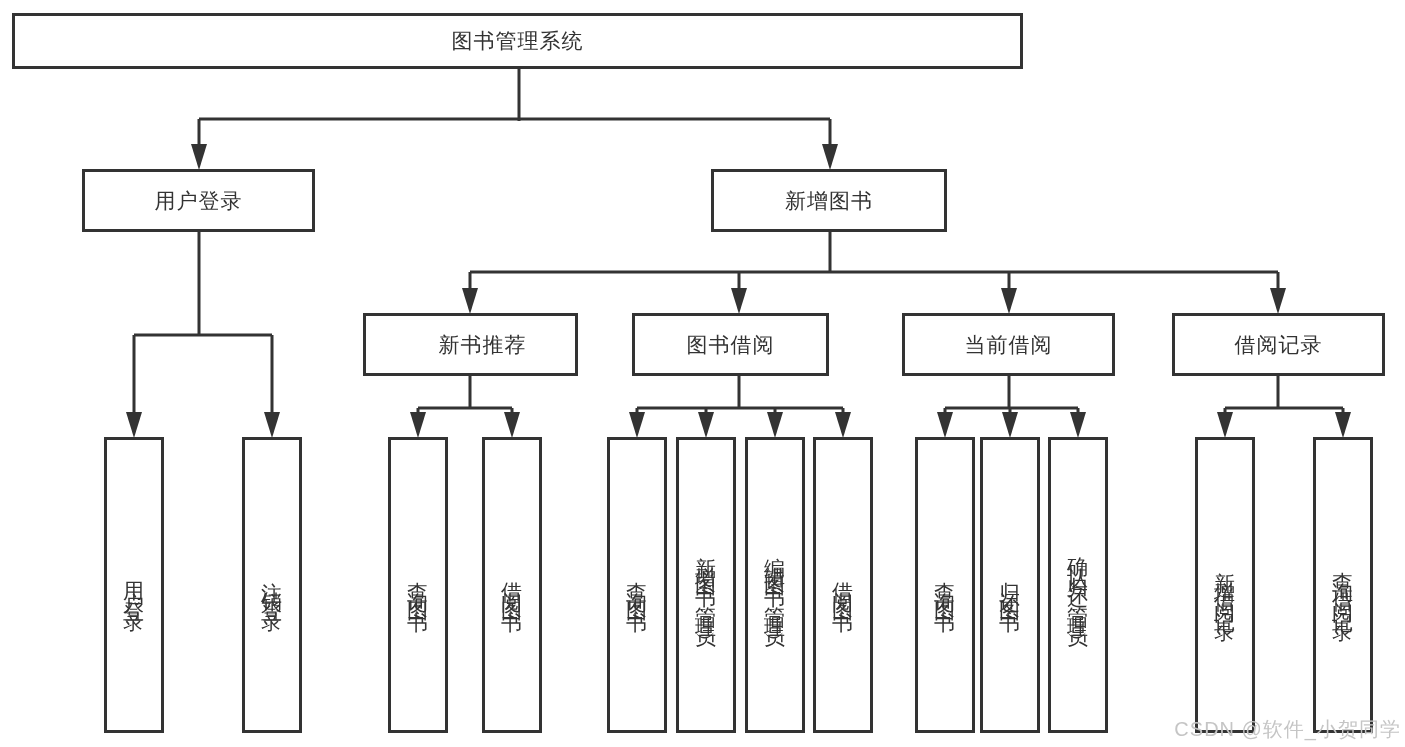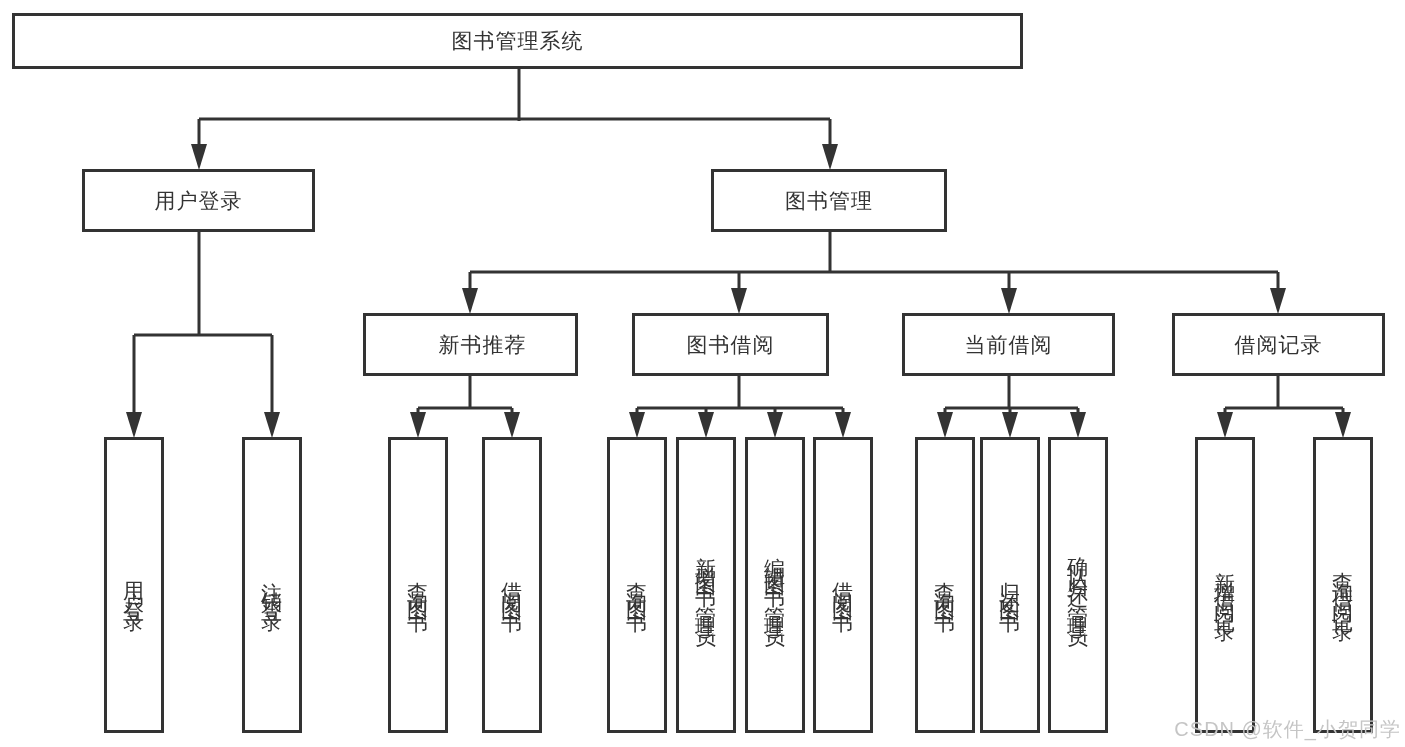--- a/index.html
+++ b/index.html
@@ -112,21 +112,21 @@
   </svg>
 
   <div class="node" style="left:12px; top:13px; width:1011px; height:56px;">
     <span>图书管理系统</span>
   </div>
 
   <div class="node" style="left:82px; top:169px; width:233px; height:63px;">
     <span>用户登录</span>
   </div>
   <div class="node" style="left:711px; top:169px; width:236px; height:63px;">
-    <span>图书管理</span>
+    <span>新增图书</span>
   </div>
 
   <div class="node" style="left:363px; top:313px; width:215px; height:63px;padding-left:24px;">
     <span>新书推荐</span>
   </div>
   <div class="node" style="left:632px; top:313px; width:197px; height:63px;">
     <span>图书借阅</span>
   </div>
   <div class="node" style="left:902px; top:313px; width:213px; height:63px;">
     <span>当前借阅</span>

